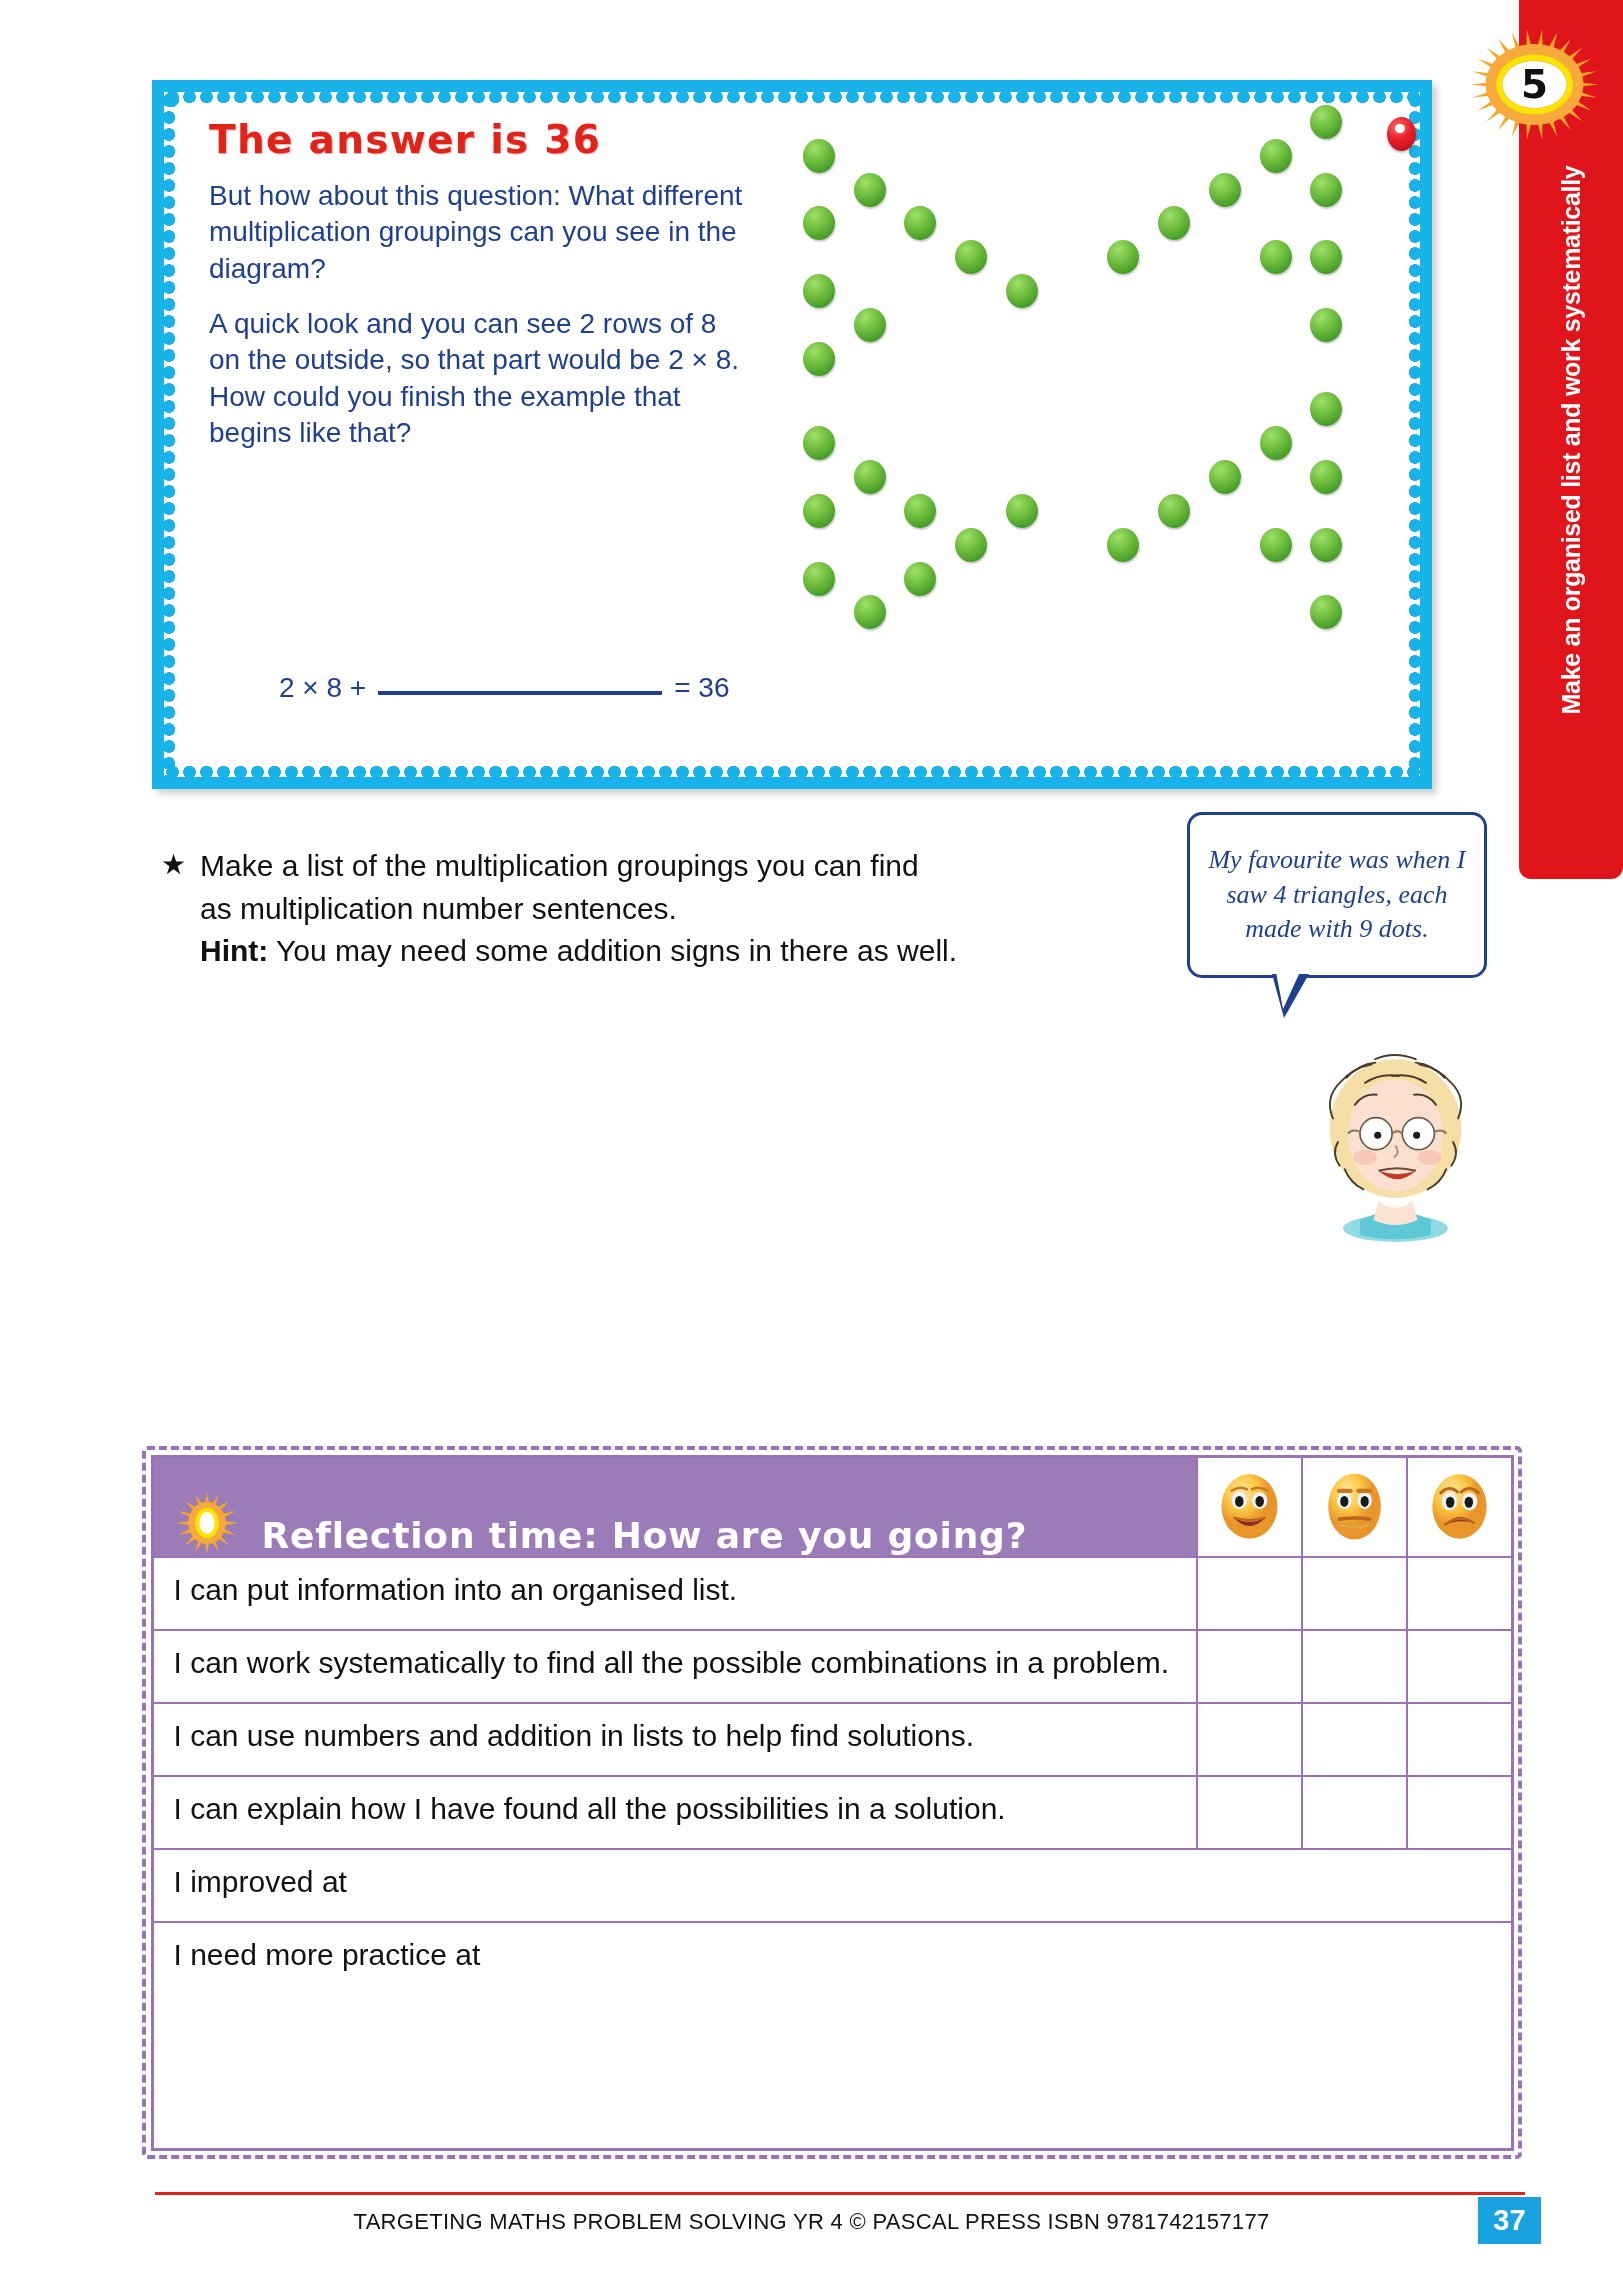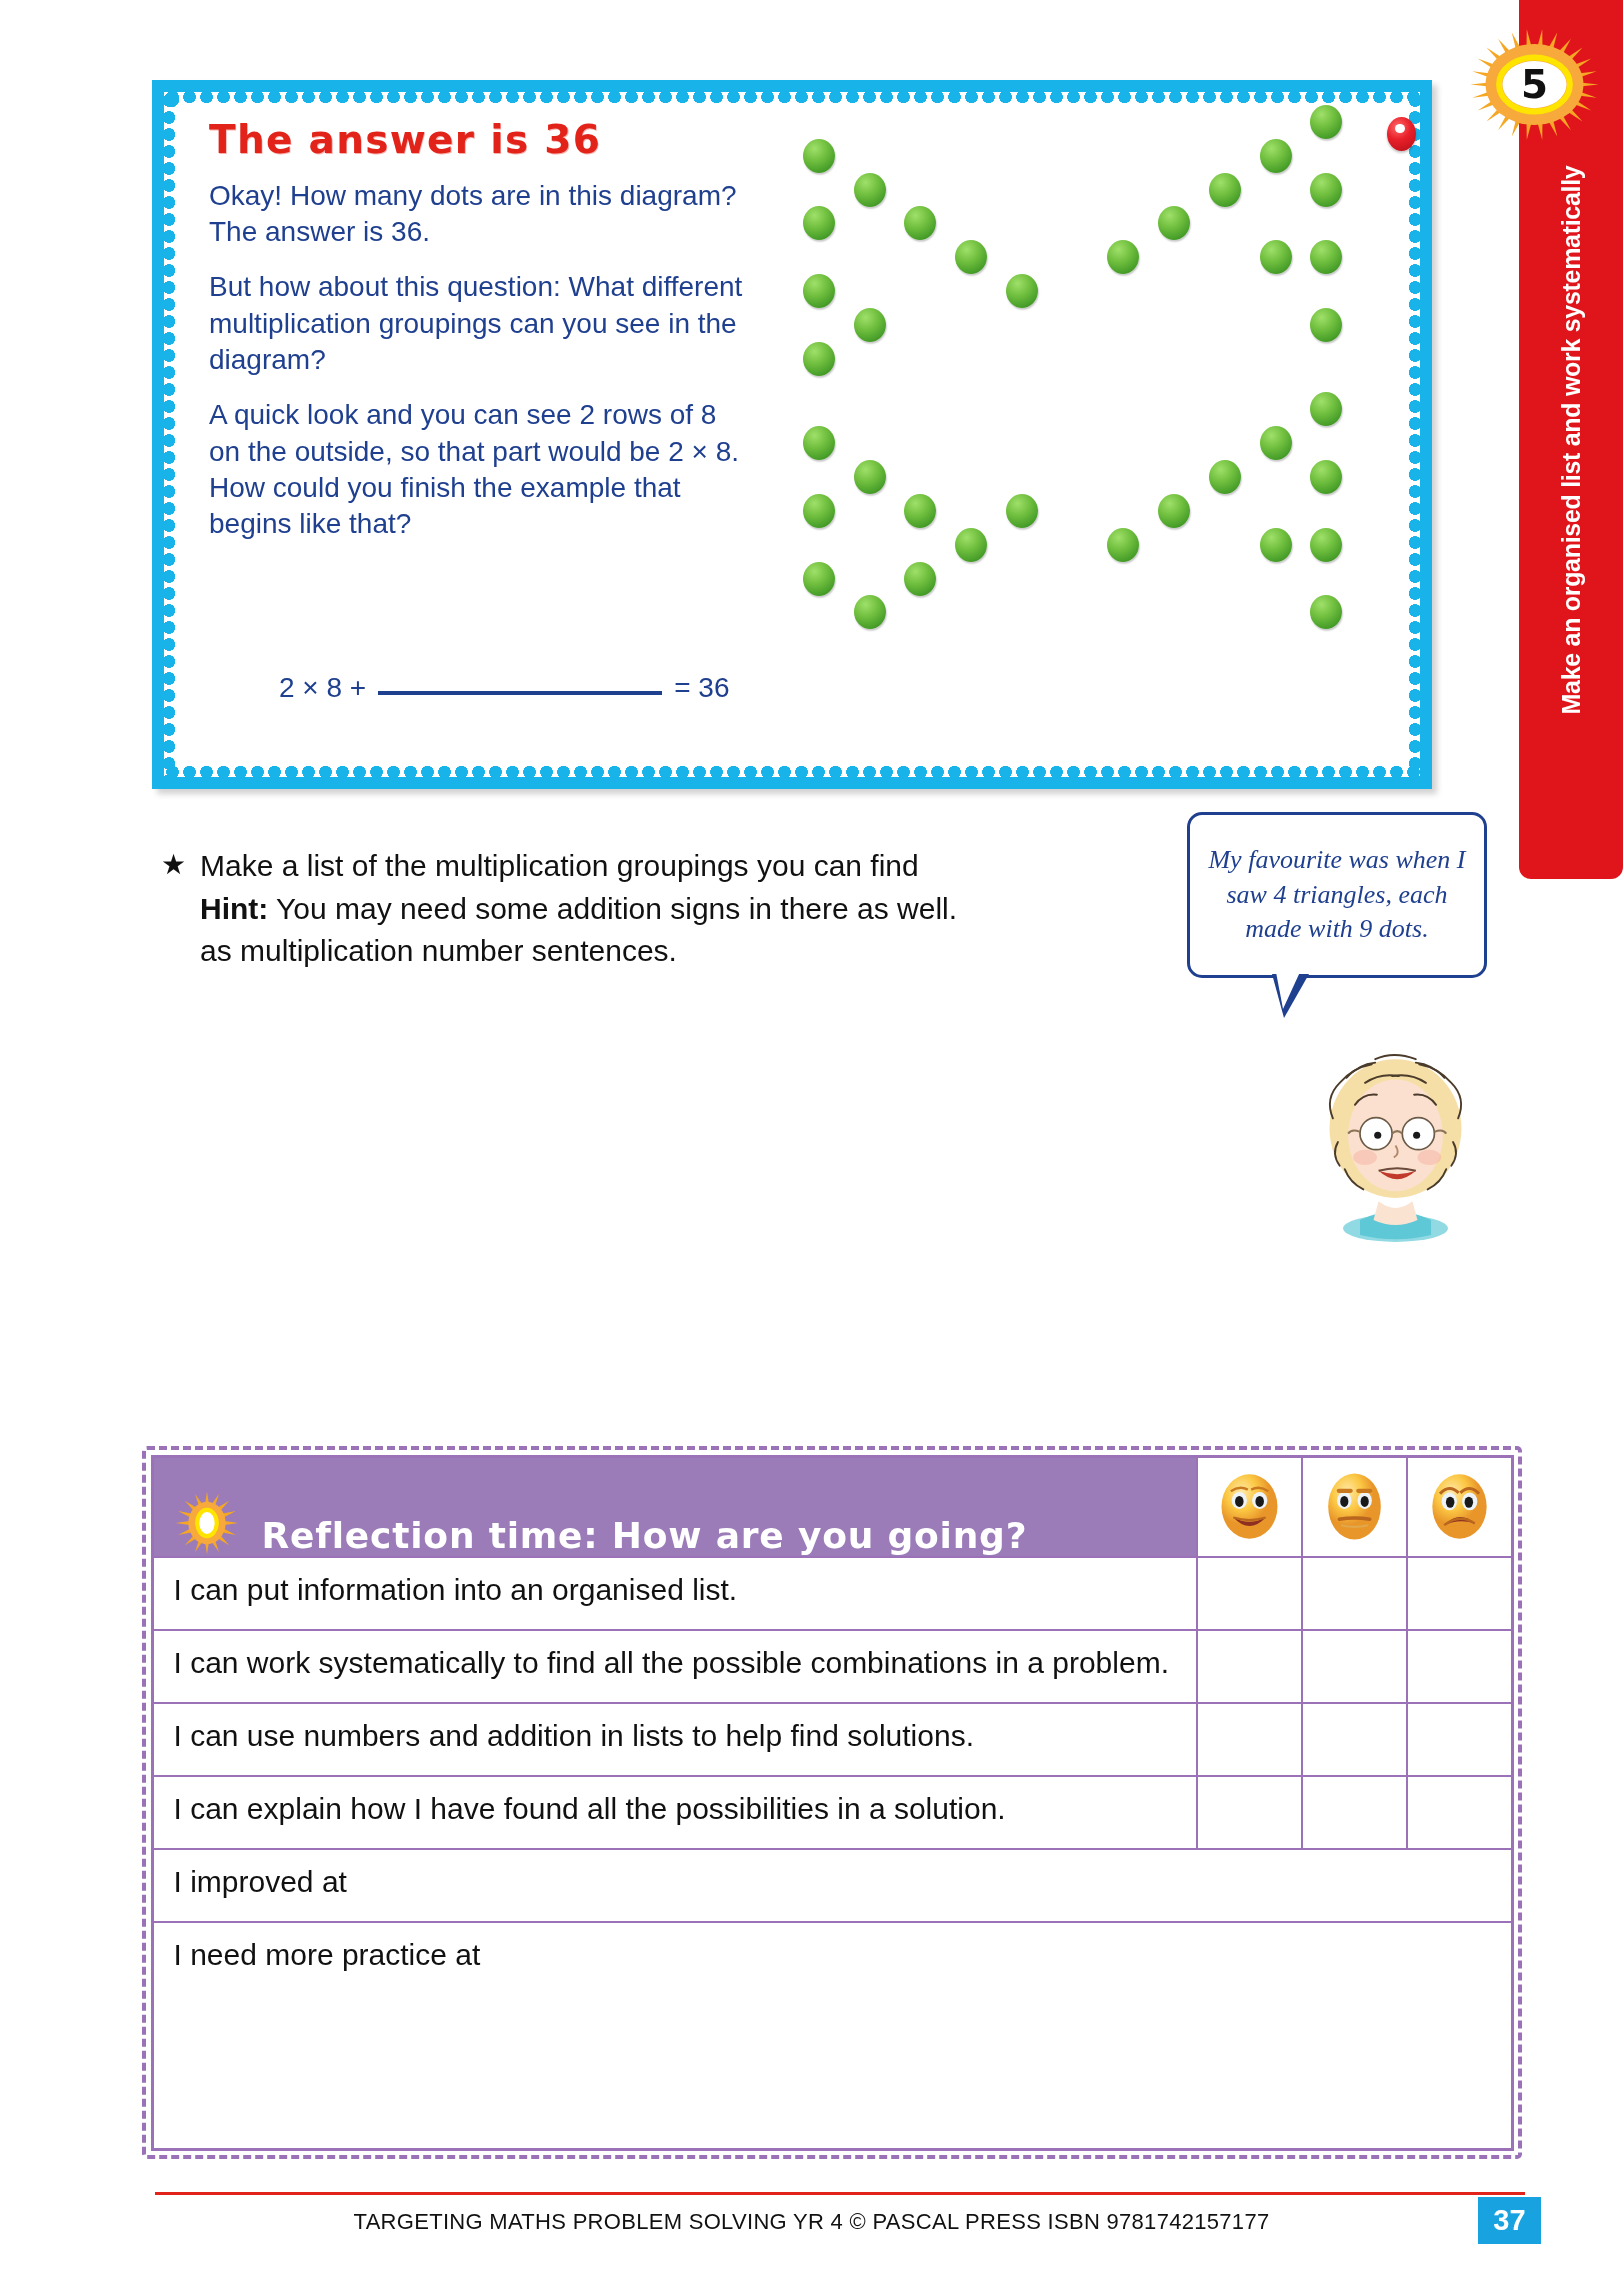--- a/index.html
+++ b/index.html
@@ -244,21 +244,20 @@
   <div class="scallop-top"></div>
   <div class="scallop-bottom"></div>
   <div class="scallop-left"></div>
   <div class="scallop-right"></div>
 
   <div class="red-bead"></div>
 
   <div class="panel-title">The answer is 36</div>
 
   <div class="panel-body">
-    <p>Okay! How many dots are in this diagram? The answer is 36.</p>
     <p>But how about this question: What different multiplication groupings can you see in the diagram?</p>
     <p>A quick look and you can see 2 rows of 8 on the outside, so that part would be 2 × 8. How could you finish the example that begins like that?</p>
   </div>
 
   <div class="equation">
     <span>2 × 8 +</span>
     <span class="eq-blank"></span>
     <span>= 36</span>
   </div>
 
@@ -298,22 +297,22 @@
       <div class="dot" style="left: 457px; top: 423px;"></div>
       <div class="dot" style="left: 507px; top: 423px;"></div>
       <div class="dot" style="left: 507px; top: 490px;"></div>
       <div class="dot" style="left: 101px; top: 457px;"></div>
     </div>
 </div>
 
 <div class="instruction">
   <span class="star">★</span>
   <span class="itext">Make a list of the multiplication groupings you can find</span>
+  <span class="itext">as multiplication number sentences.</span>
   <span class="itext"><b>Hint:</b><span> You may need some addition signs in there as well.</span></span>
-  <span class="itext">as multiplication number sentences.</span>
 </div>
 
 <div class="bubble">
   <div class="bubble-text">My favourite was when I saw 4 triangles, each made with 9 dots.</div>
 </div>
 <div class="bubble-tail"></div>
 
 <div class="teacher">
   <svg viewBox="0 0 240 260" xmlns="http://www.w3.org/2000/svg">
     <ellipse cx="120" cy="238" rx="62" ry="16" fill="#7fd4de" opacity="0.85"></ellipse>

